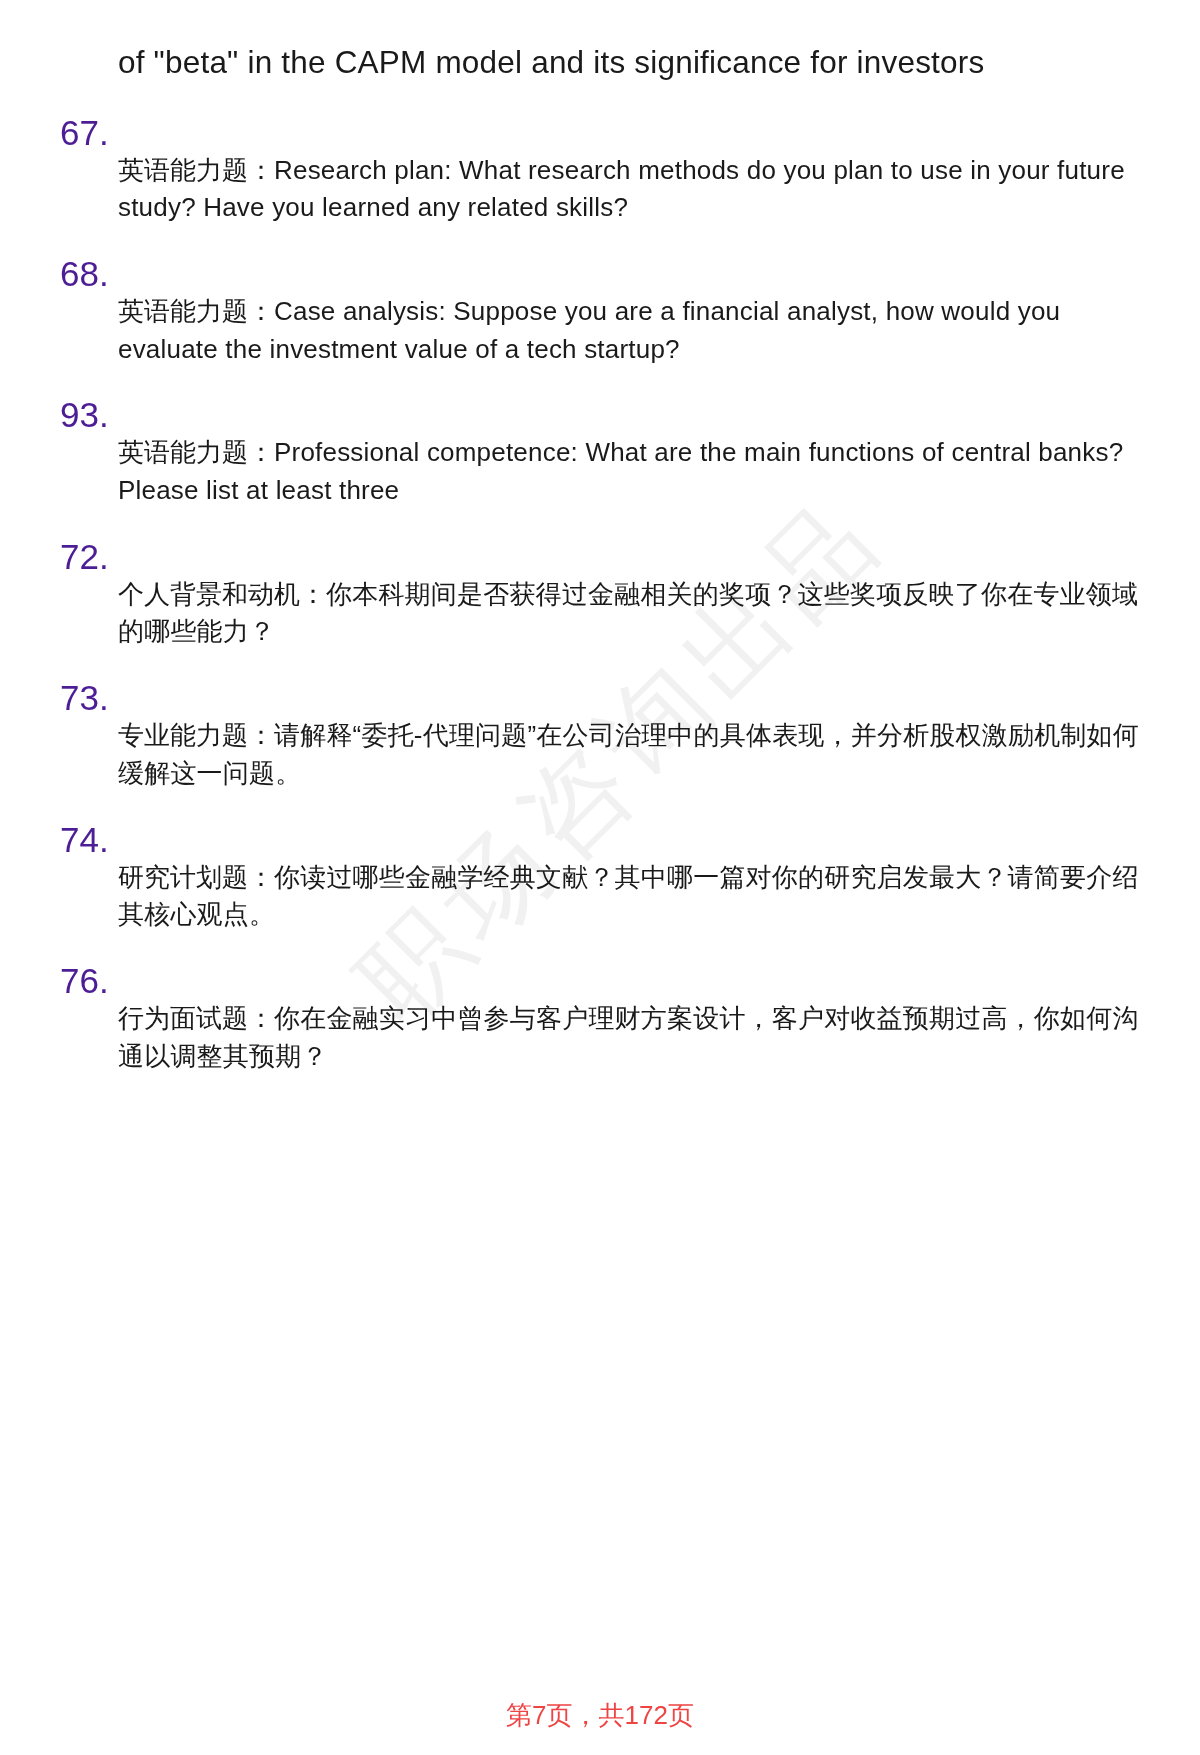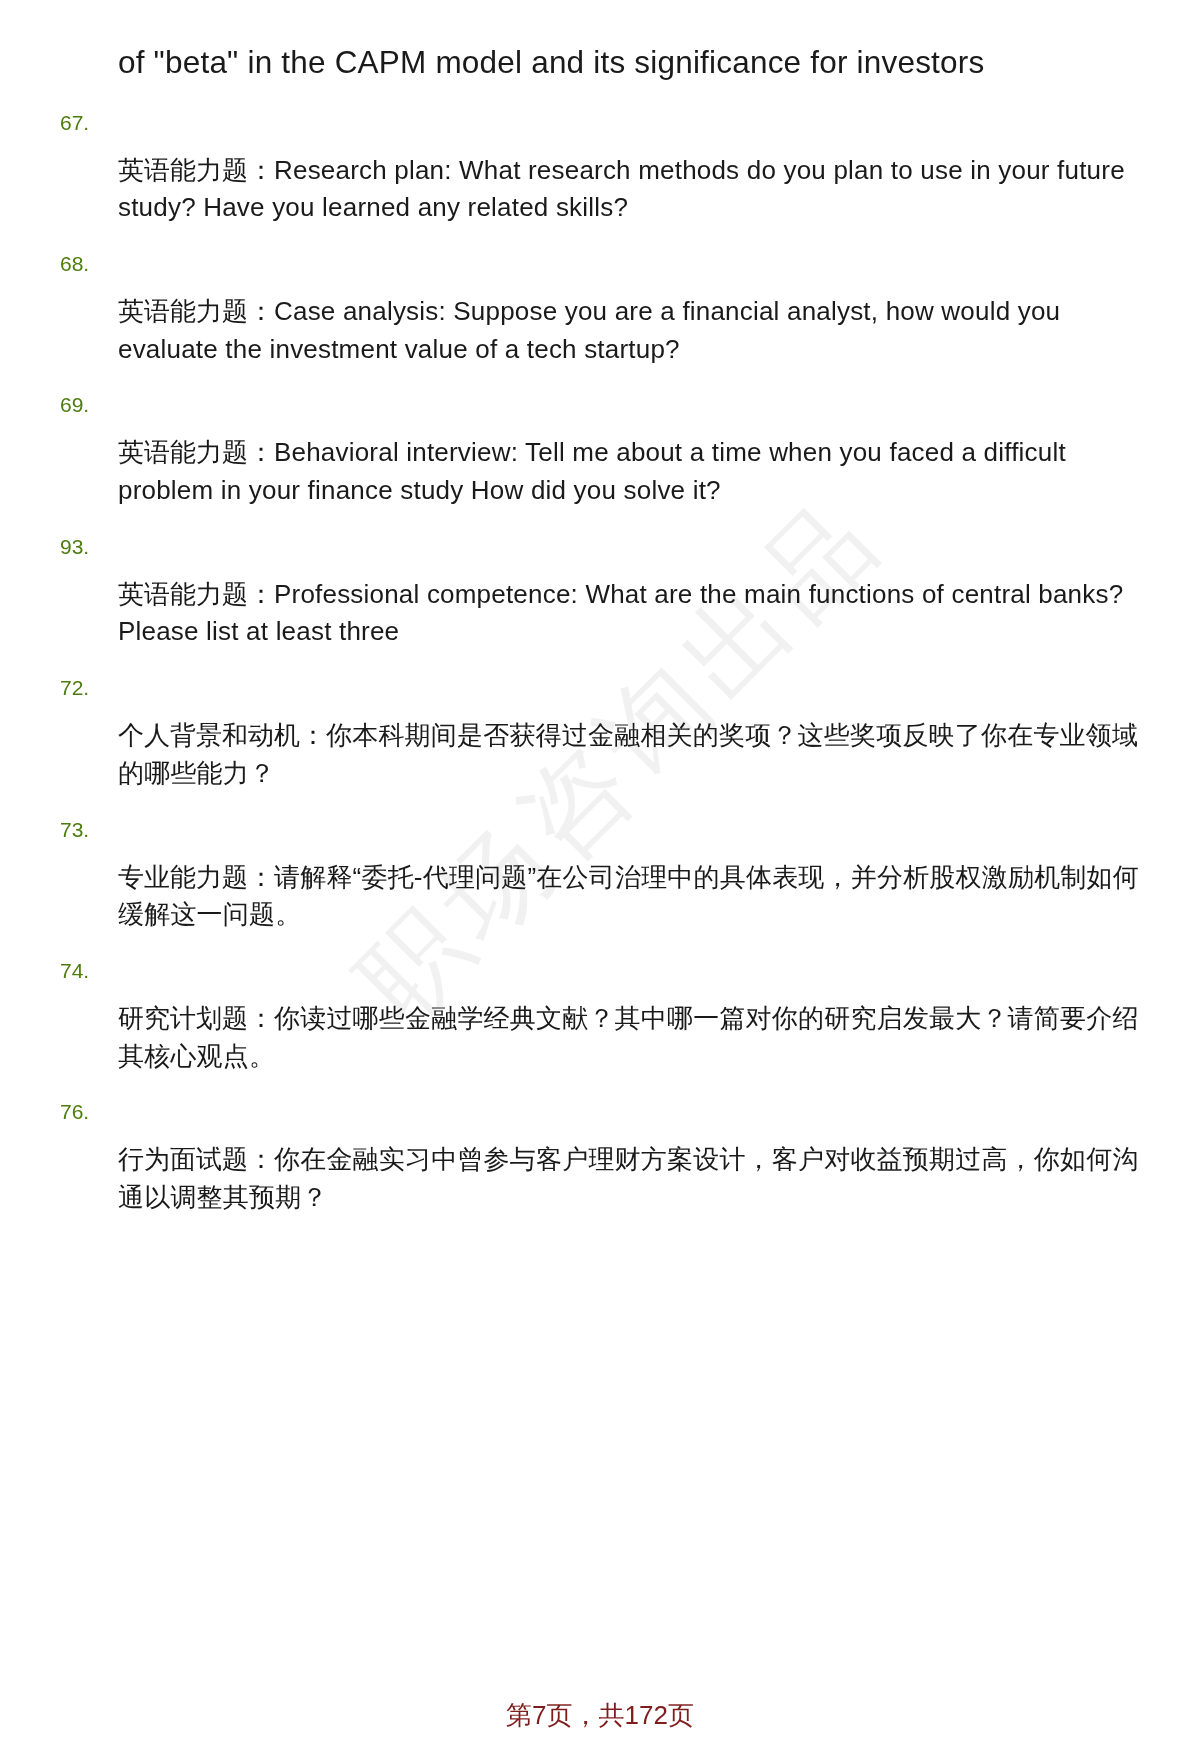--- a/index.html
+++ b/index.html
@@ -70,46 +70,46 @@
   }
   .qitem {
     display: flex;
     align-items: flex-start;
     margin-bottom: 22px;
   }
   .qnum {
     width: 58px;
     flex: 0 0 58px;
     text-align: left;
-    font-size: 21px;
+    font-size: 35px;
     line-height: 1.45;
     padding-right: 14px;
     box-sizing: border-box;
-    color: #4d7c0f;
+    color: #4c1d95;
   }
   .qtext {
     flex: 1;
     font-size: 26px;
     line-height: 1.45;
     letter-spacing: 0.2px;
     word-break: break-word;
     margin-top: 44px;
   }
   .qtext .label {
     letter-spacing: 0px;
   }
 
   .footer {
     position: absolute;
     left: 0;
     right: 0;
     bottom: 22px;
     text-align: center;
     font-size: 26px;
-    color: #7f1d1d;
+    color: #ef4444;
     z-index: 3;
   }
 </style>
 </head>
 <body>
 
 <div class="page">
 
   <div class="watermark">
     <div class="watermark-text wm1">职场咨询出品</div>
@@ -124,24 +124,20 @@
       <li class="qitem">
         <div class="qnum">67.</div>
         <div class="qtext"><span class="label">英语能力题：</span><span>Research plan: What research methods do you plan to use in your future study? Have you learned any related skills?</span></div>
       </li>
 
       <li class="qitem">
         <div class="qnum">68.</div>
         <div class="qtext"><span class="label">英语能力题：</span><span>Case analysis: Suppose you are a financial analyst, how would you evaluate the investment value of a tech startup?</span></div>
       </li>
 
-      <li class="qitem">
-        <div class="qnum">69.</div>
-        <div class="qtext"><span class="label">英语能力题：</span><span>Behavioral interview: Tell me about a time when you faced a difficult problem in your finance study How did you solve it?</span></div>
-      </li>
 
 
       <li class="qitem">
         <div class="qnum">93.</div>
         <div class="qtext"><span class="label">英语能力题：</span><span>Professional competence: What are the main functions of central banks? Please list at least three</span></div>
       </li>
 
       <li class="qitem">
         <div class="qnum">72.</div>
         <div class="qtext"><span class="label">个人背景和动机：</span><span>你本科期间是否获得过金融相关的奖项？这些奖项反映了你在专业领域的哪些能力？</span></div>

